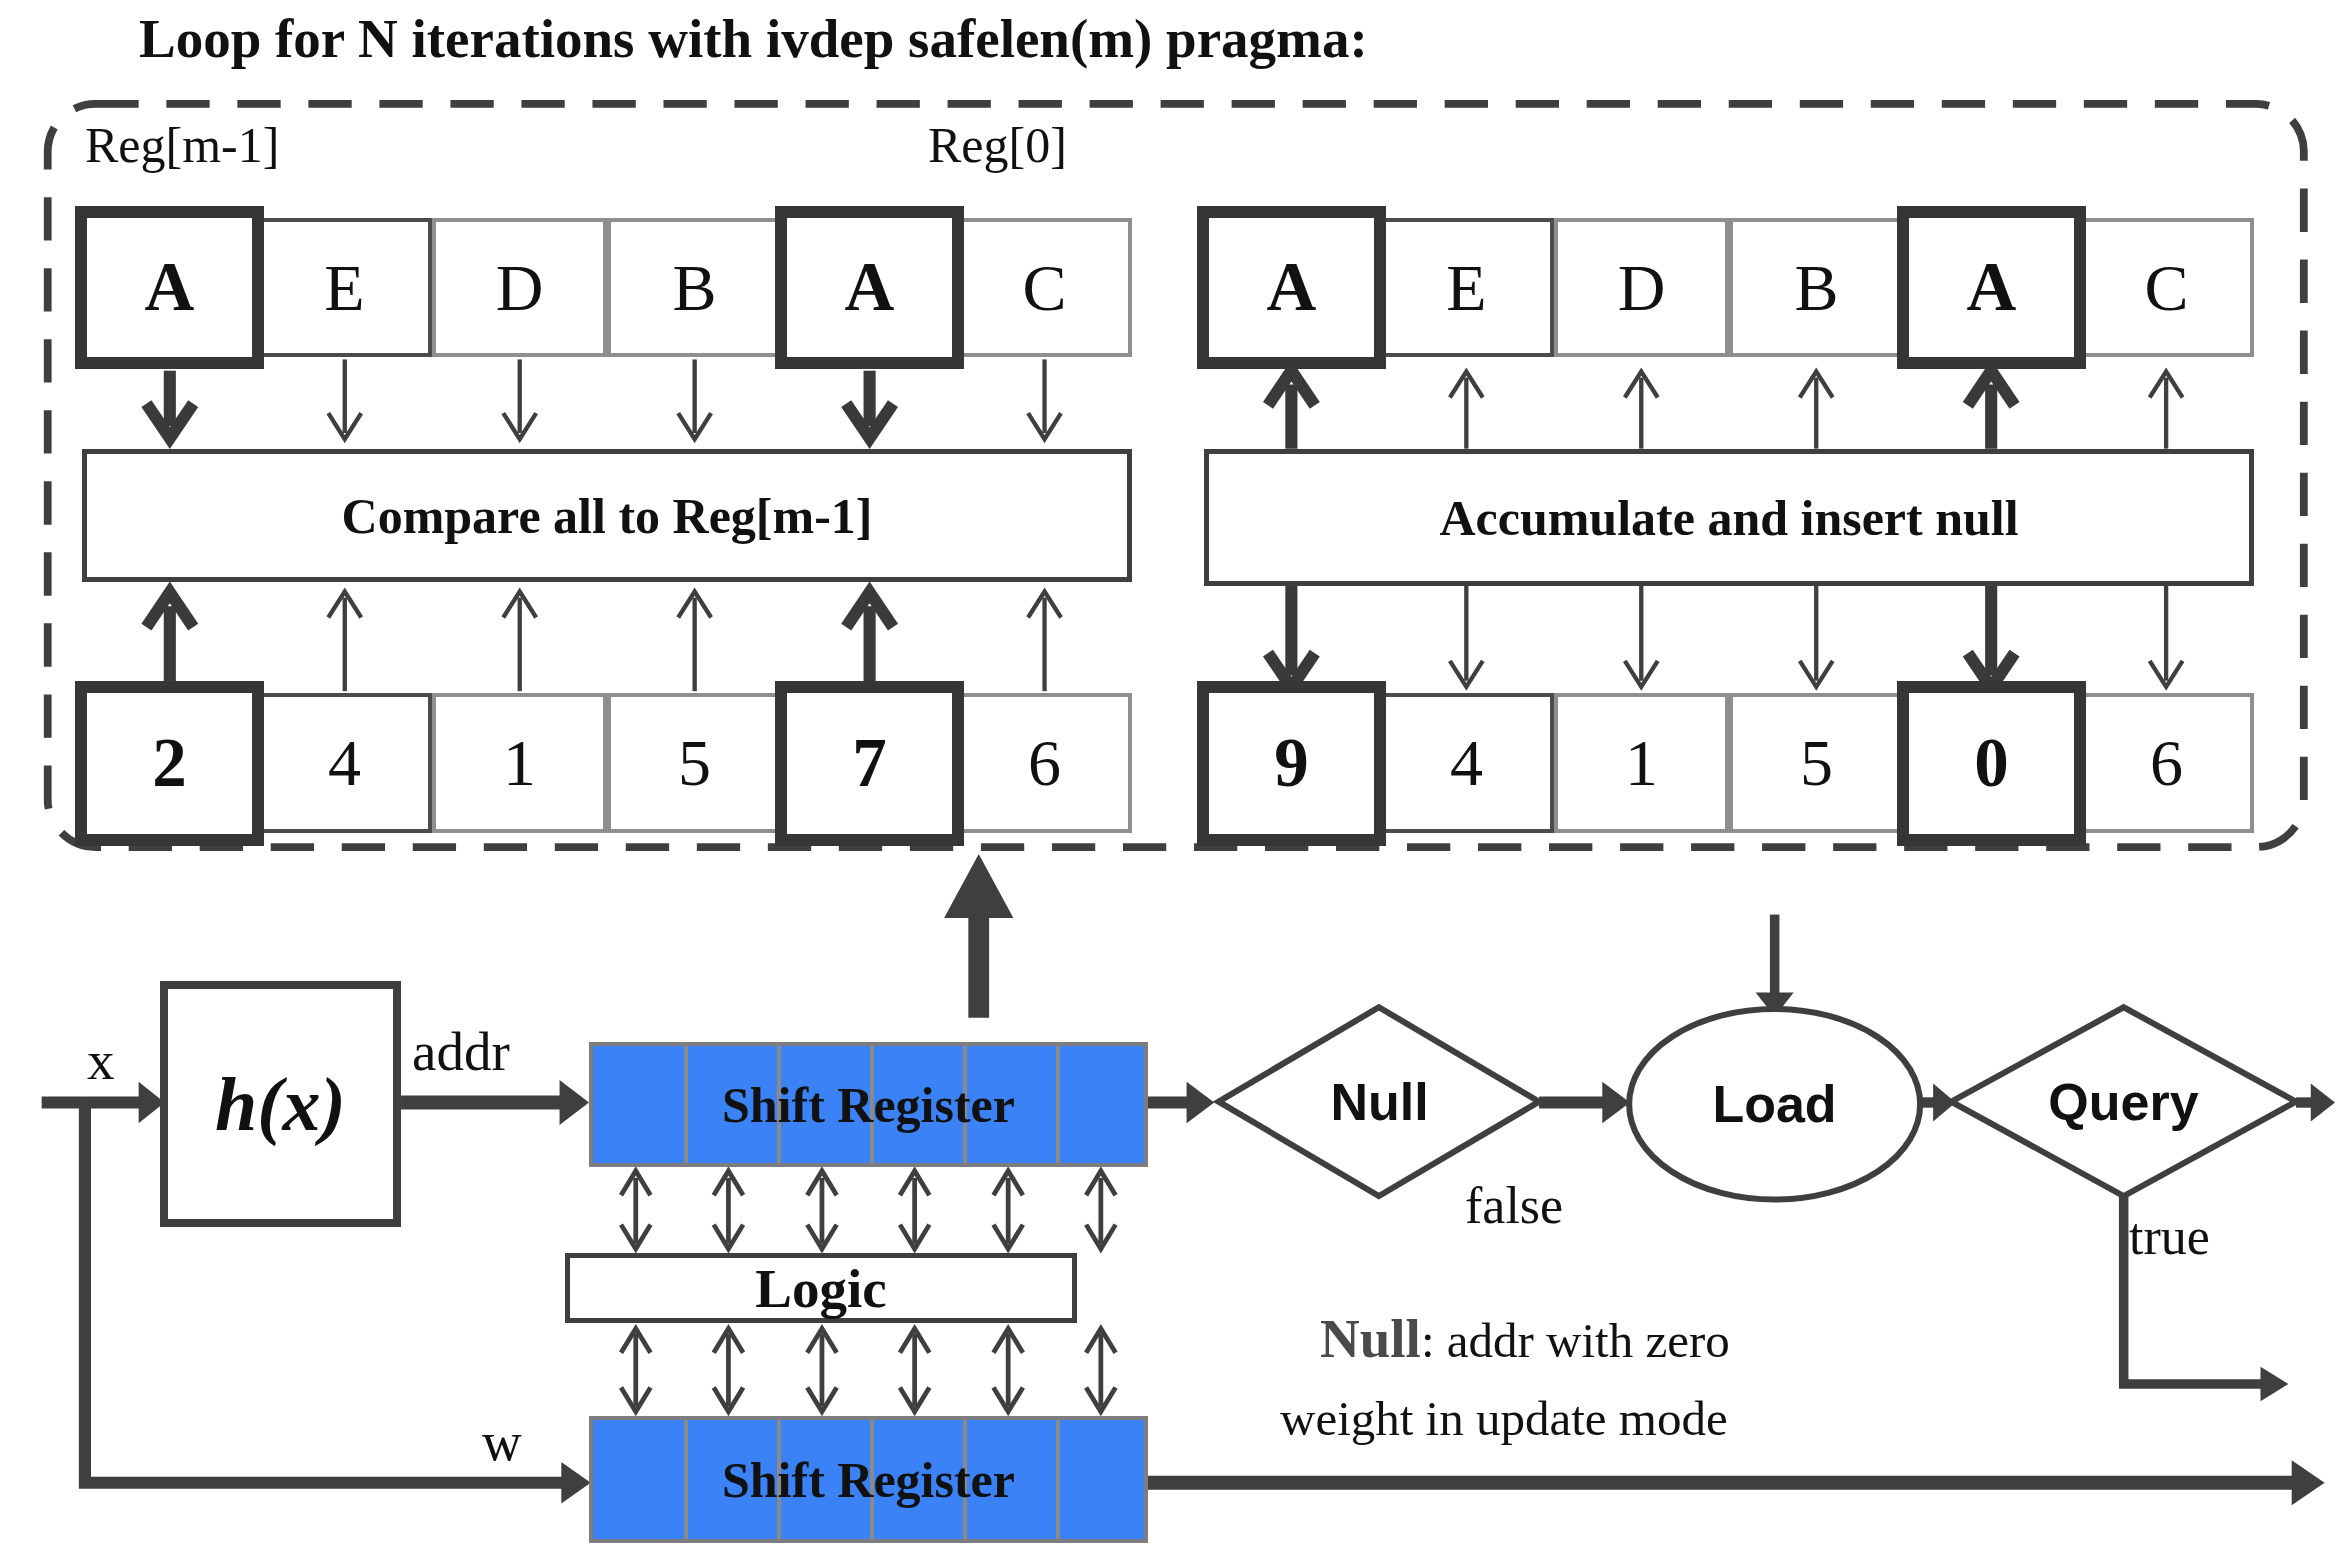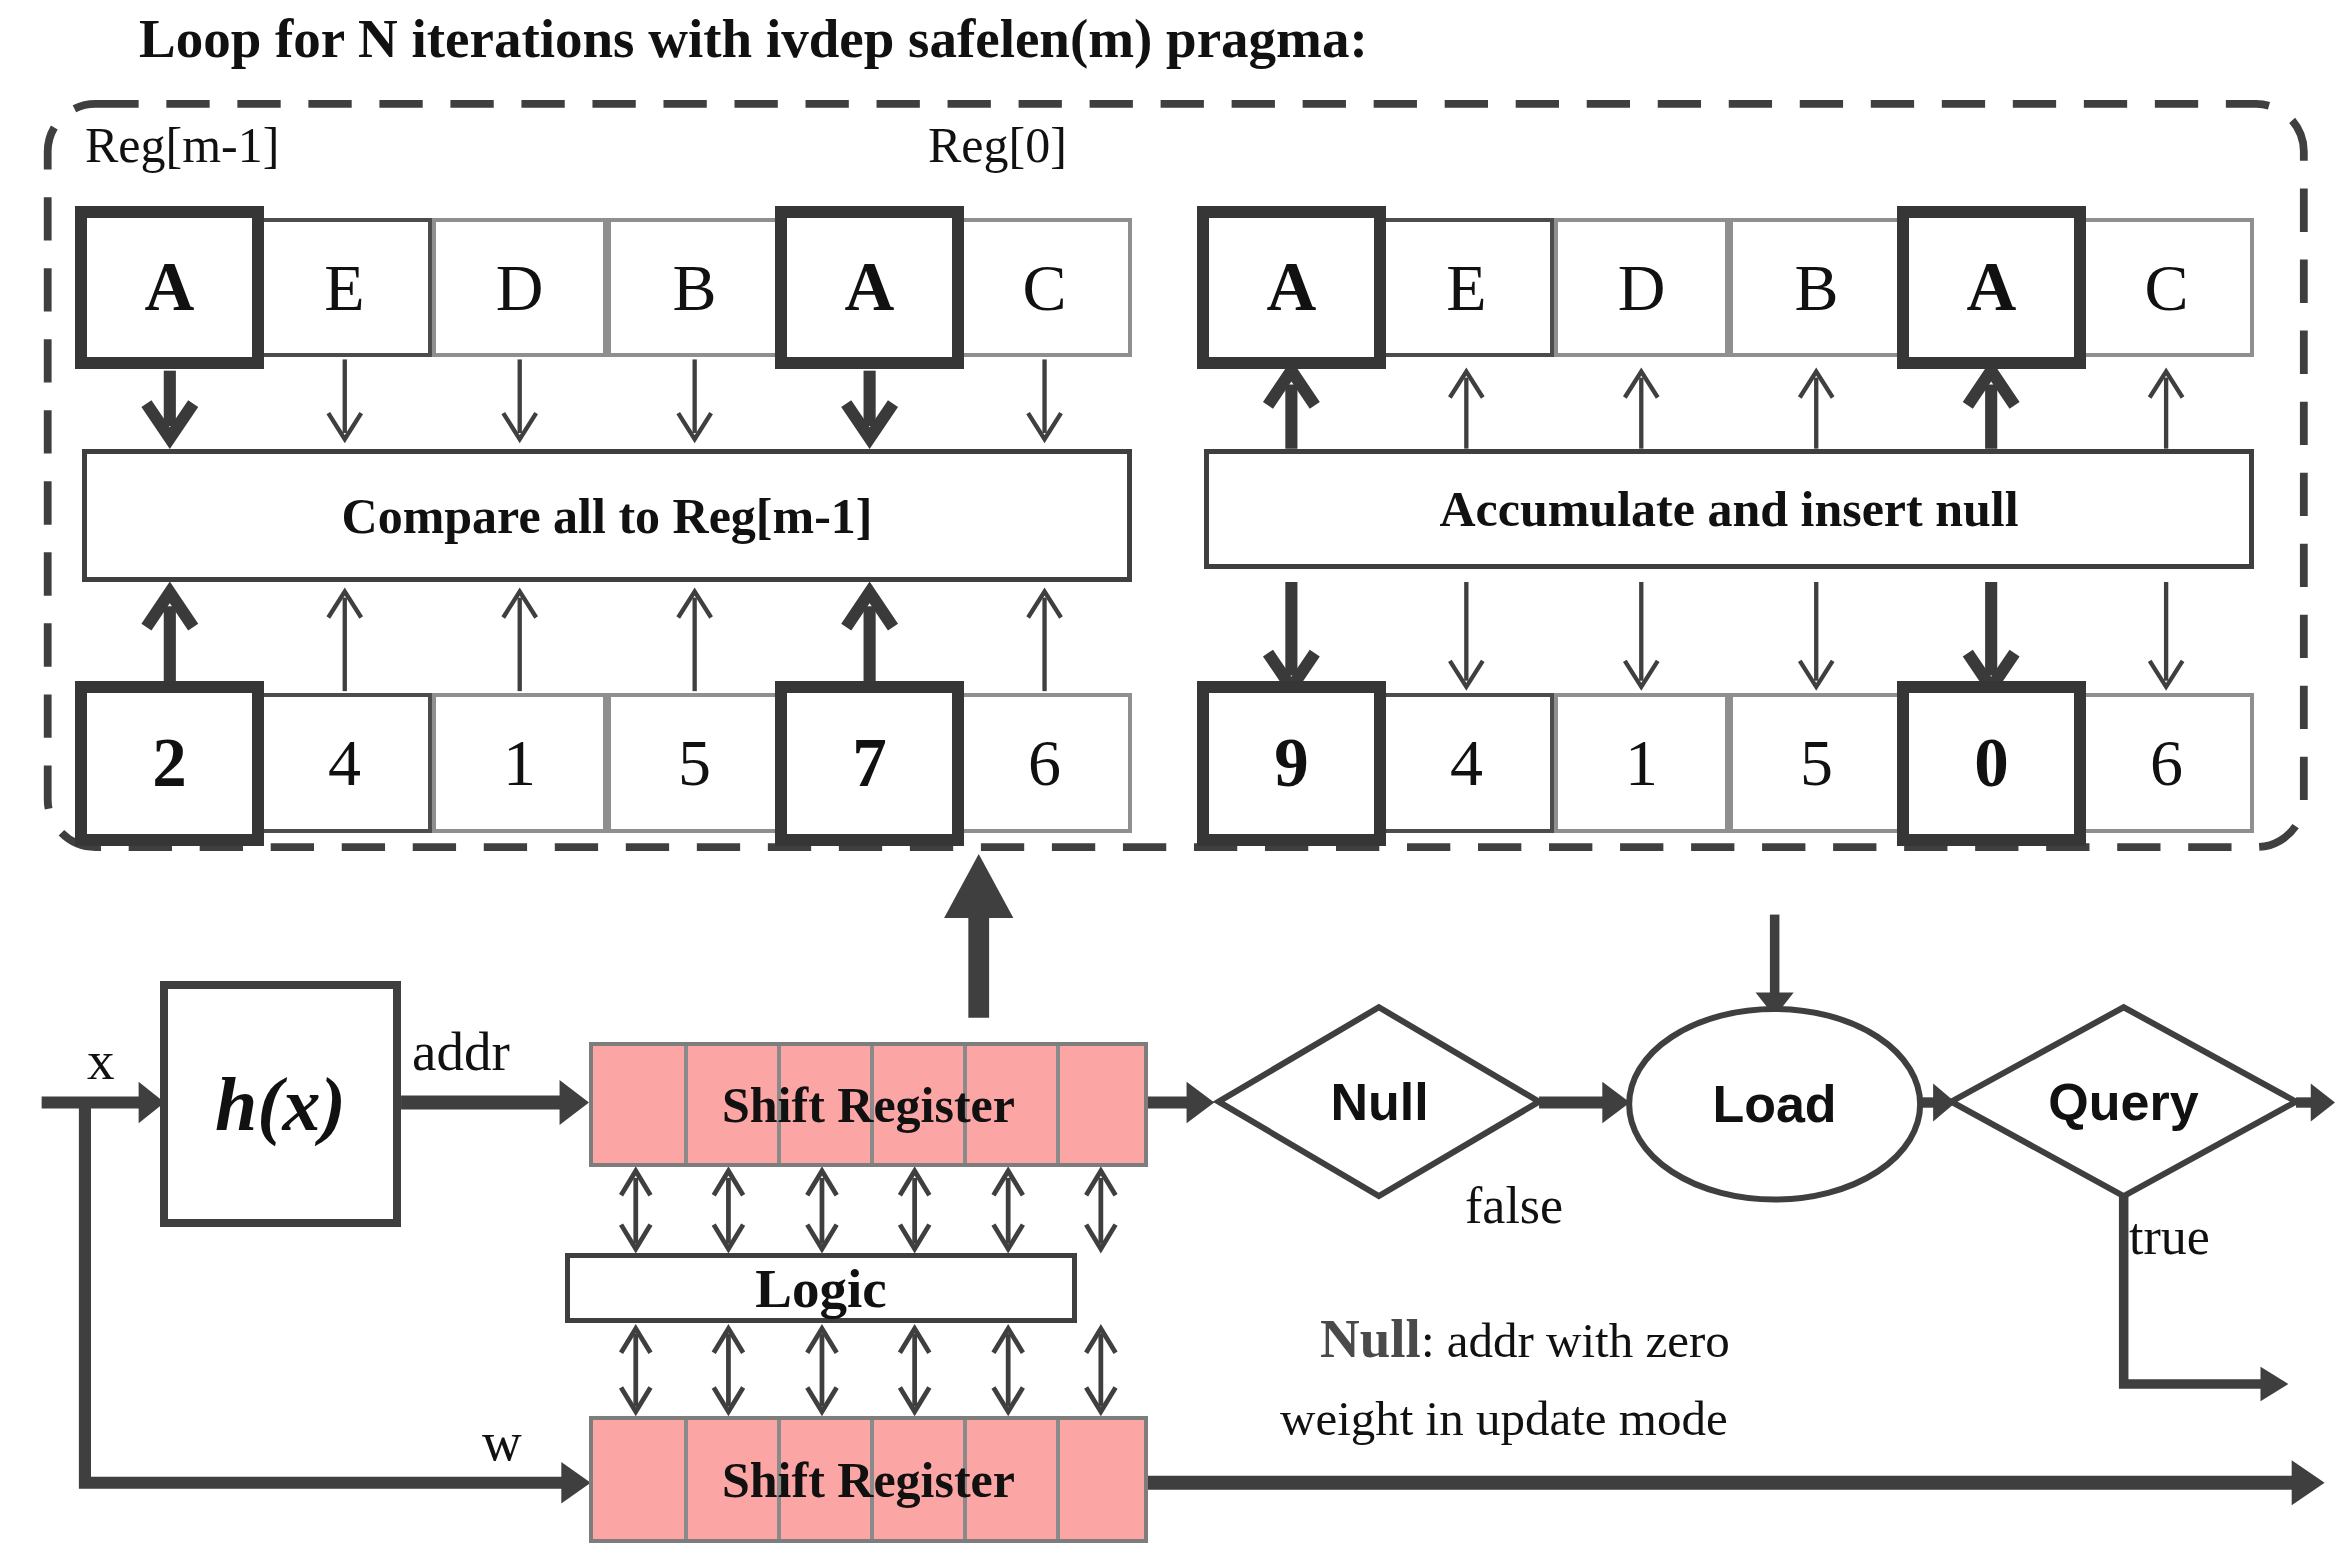--- a/index.html
+++ b/index.html
@@ -12,21 +12,21 @@
   .shape{stroke:#3f3f3f;stroke-width:7;fill:#fff;}
   .fillhead{fill:#3f3f3f;stroke:none;}
   .lbl{position:absolute;z-index:4;white-space:nowrap;}
   .cell{position:absolute;z-index:2;background:#fff;display:flex;align-items:center;justify-content:center;
         font-size:66px;box-sizing:border-box;}
   .cell.b1{border:4.3px solid #4c4c4c;}
   .cell.b2{border:4.3px solid #8f8f8f;}
   .cell.hl{z-index:3;border:12px solid #363636;font-weight:bold;font-size:69px;}
   .opbox{position:absolute;z-index:2;background:#fff;border:5.2px solid #3f3f3f;box-sizing:border-box;
          display:flex;align-items:center;justify-content:center;font-weight:bold;font-size:50px;}
-  .srbox{position:absolute;z-index:2;background:#fca5a5;border:4.3px solid #7d7d7d;box-sizing:border-box;}
+  .srbox{position:absolute;z-index:2;background:#3b82f6;border:4.3px solid #7d7d7d;box-sizing:border-box;}
   .srbox .div{position:absolute;top:0;bottom:0;width:3.5px;background:#8a8a8a;}
   .srlabel{position:absolute;left:0;right:0;top:0;bottom:0;display:flex;align-items:center;justify-content:center;
            font-weight:bold;font-size:50px;z-index:3;white-space:nowrap;}
   .flowlbl{position:absolute;z-index:4;display:flex;align-items:center;justify-content:center;
            font-family:"Liberation Sans", sans-serif;font-weight:bold;font-size:52px;}
   .ital{}
   .title{font-weight:bold;font-size:55px;}
   .note{position:absolute;z-index:4;font-size:49px;line-height:1.55;}
   .note .term{font-weight:bold;font-size:55px;color:#4a4a4a;}
 </style>
@@ -222,21 +222,21 @@
   <div class="cell hl" style="left:775px;top:681px;width:189px;height:165px;">7</div>
   <div class="cell b2" style="left:957px;top:693px;width:175px;height:140px;">6</div>
 
   <div class="cell hl" style="left:1197px;top:206px;width:189px;height:163px;">A</div>
   <div class="cell b1" style="left:1379px;top:218px;width:175px;height:139px;">E</div>
   <div class="cell b2" style="left:1554px;top:218px;width:175px;height:139px;">D</div>
   <div class="cell b2" style="left:1729px;top:218px;width:175px;height:139px;">B</div>
   <div class="cell hl" style="left:1897px;top:206px;width:189px;height:163px;">A</div>
   <div class="cell b2" style="left:2079px;top:218px;width:175px;height:139px;">C</div>
 
-  <div class="opbox" style="left:1204px;top:449px;width:1050px;height:120px;">Accumulate and insert null</div>
+  <div class="opbox" style="left:1204px;top:449px;width:1050px;height:137px;">Accumulate and insert null</div>
 
   <div class="cell hl" style="left:1197px;top:681px;width:189px;height:165px;">9</div>
   <div class="cell b1" style="left:1379px;top:693px;width:175px;height:140px;">4</div>
   <div class="cell b2" style="left:1554px;top:693px;width:175px;height:140px;">1</div>
   <div class="cell b2" style="left:1729px;top:693px;width:175px;height:140px;">5</div>
   <div class="cell hl" style="left:1897px;top:681px;width:189px;height:165px;">0</div>
   <div class="cell b2" style="left:2079px;top:693px;width:175px;height:140px;">6</div>
 
   <div class="opbox" style="left:160px;top:981px;width:241px;height:246px;border-width:8.7px;font-size:76px;font-style:italic;">h(x)</div>
 

